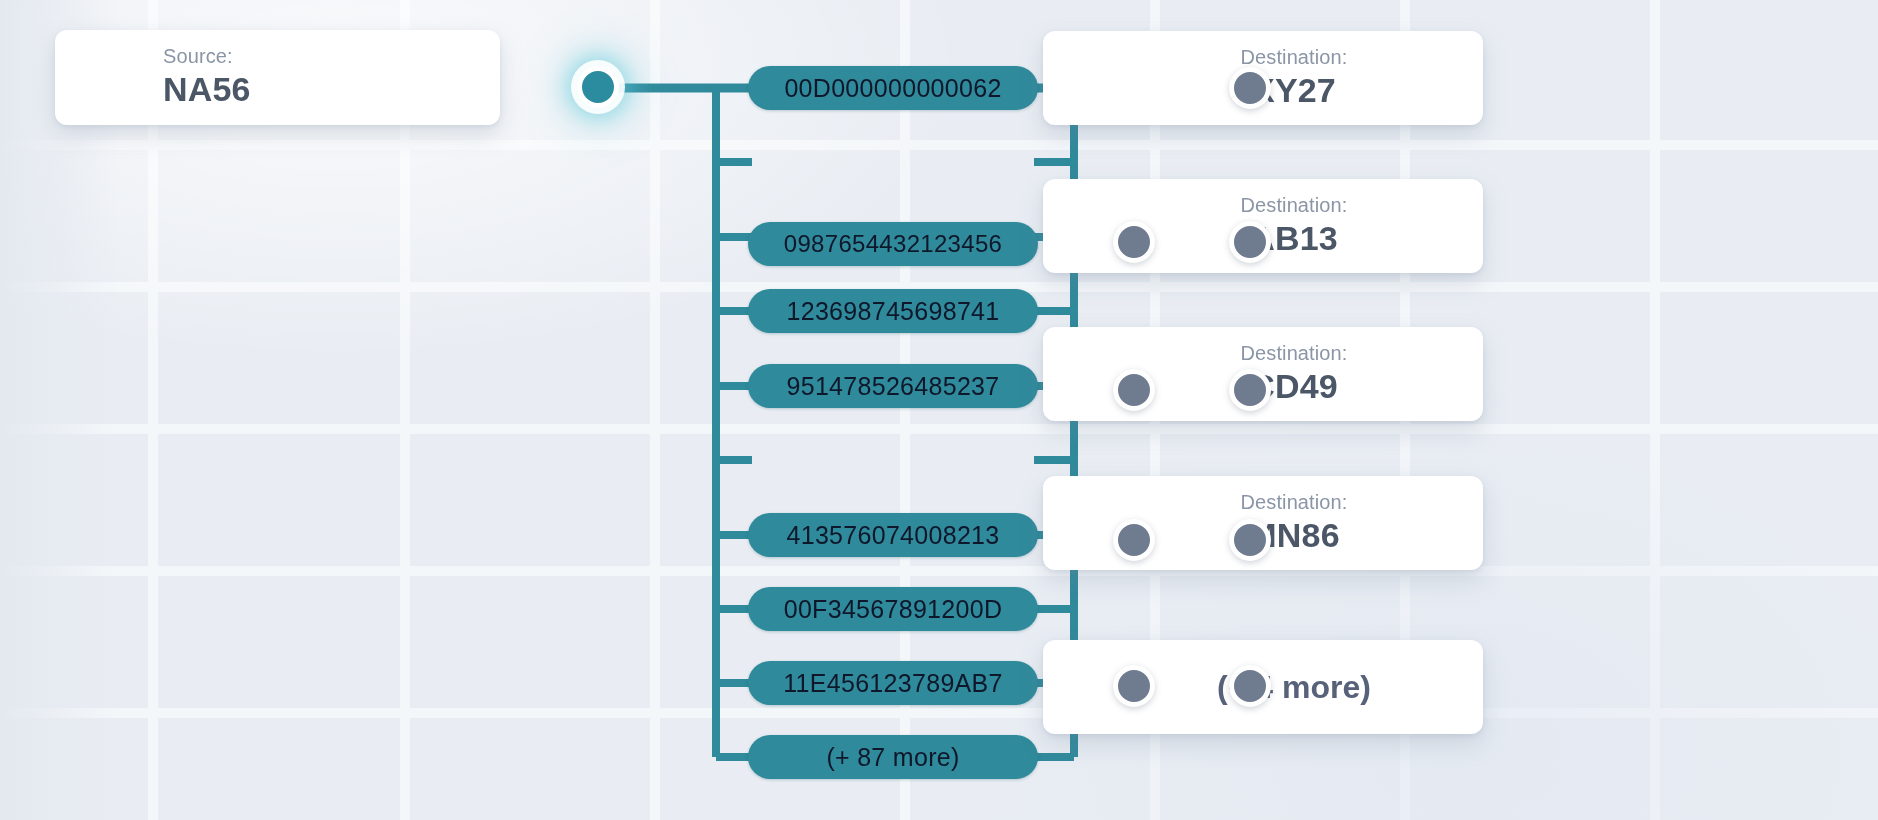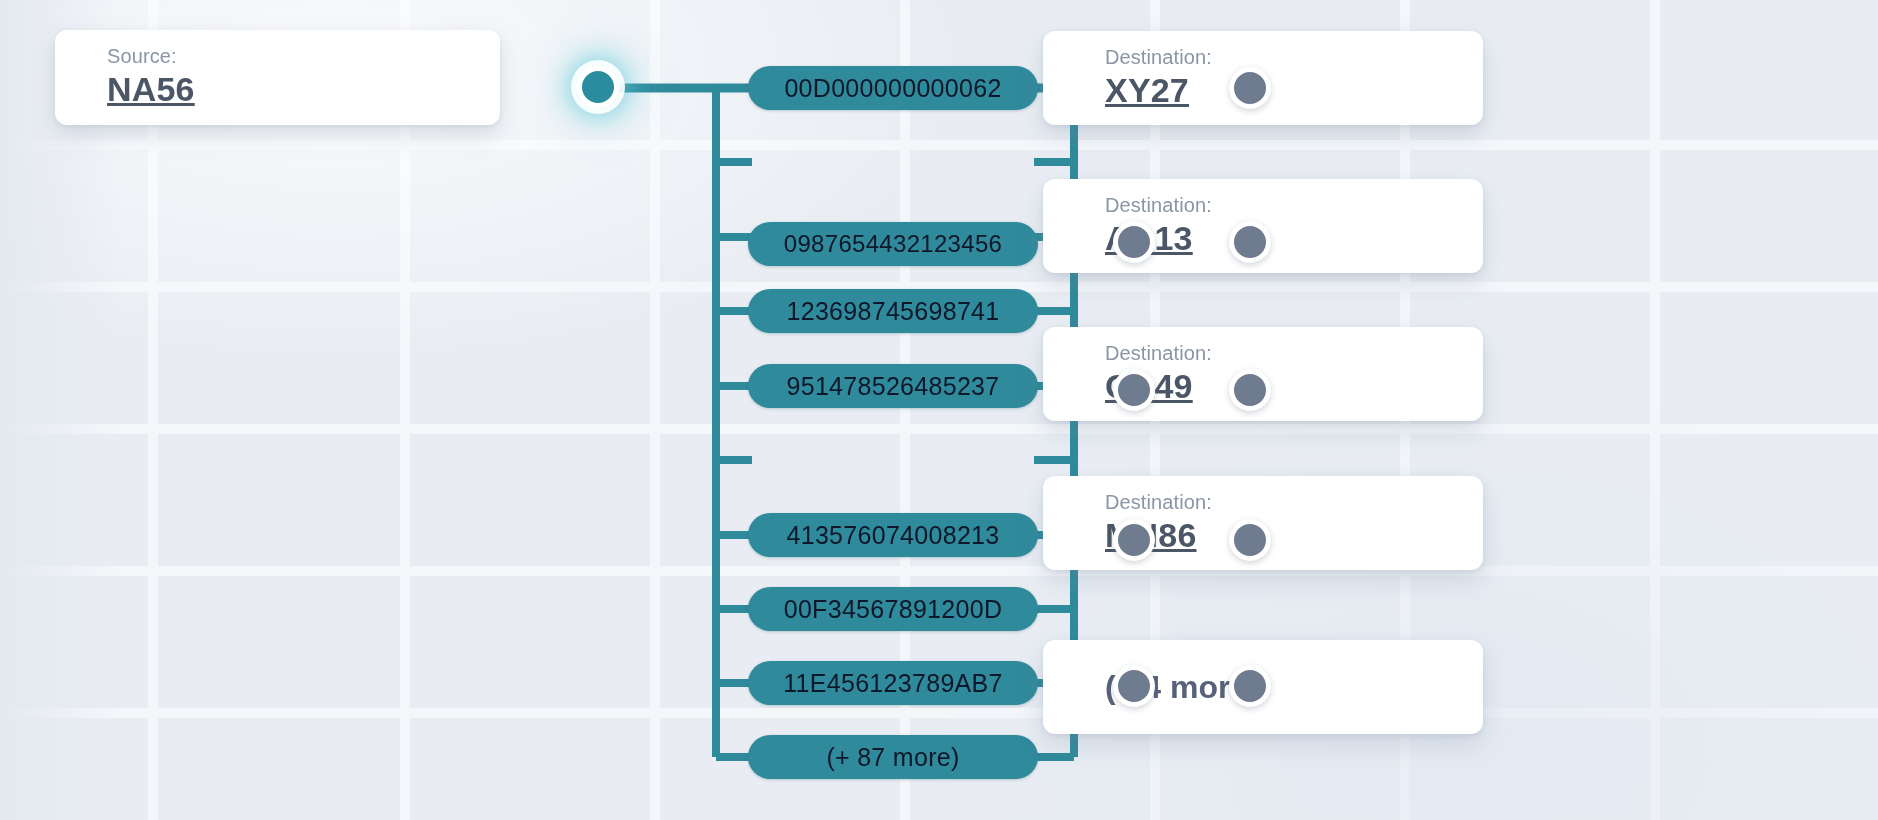--- a/index.html
+++ b/index.html
@@ -69,40 +69,40 @@
     color: #8a95a6;
     line-height: 1.25;
     letter-spacing: .1px;
   }
   .card-value {
     font-size: 34px;
     font-weight: 700;
     color: #4b5667;
     line-height: 1.22;
     letter-spacing: .2px;
-    text-decoration: underline;
   }
   .card-more {
     font-size: 32px;
     font-weight: 700;
     color: #57627a;
   }
 
   #source-card {
     left: 55px;
     top: 30px;
     width: 445px;
     height: 95px;
-    padding-left: 52px;
+    padding-left: 108px;
   }
 
   .dest-card {
     left: 1043px;
     width: 440px;
     height: 94px;
+    align-items: center;
   }
 
   
   .port {
     position: absolute;
     width: 42px;
     height: 42px;
     border-radius: 50%;
     background: #6f7b8f;
     border: 5px solid #ffffff;

